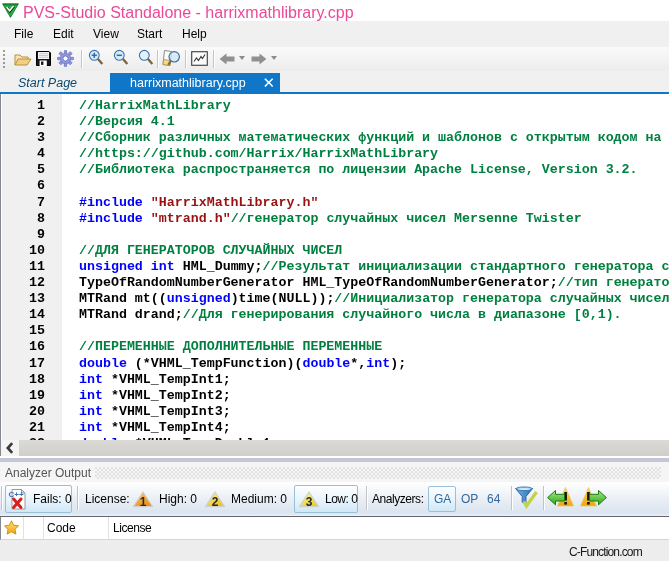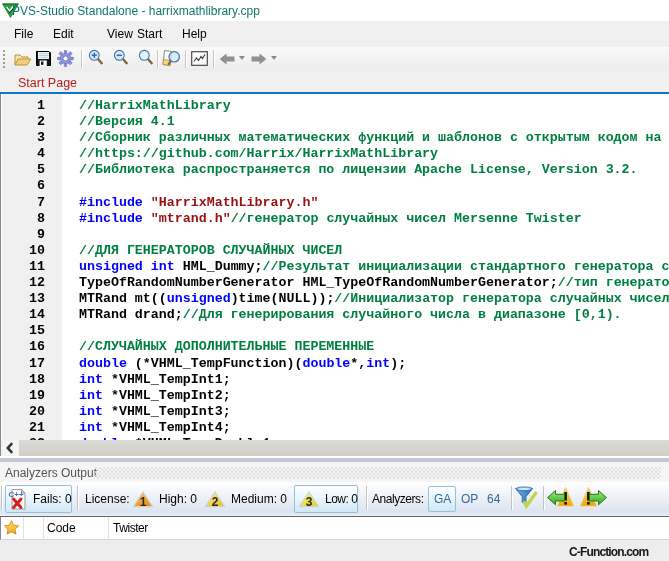--- a/index.html
+++ b/index.html
@@ -3,38 +3,38 @@
 <meta charset="utf-8">
 <style>
 * { margin:0; padding:0; box-sizing:border-box; }
 html,body { width:669px; height:561px; overflow:hidden; }
 body { font-family:"Liberation Sans", sans-serif; background:#f0f0f0; position:relative; }
 #win { position:absolute; left:0; top:0; width:669px; height:561px; }
 
 
 #titlebar { position:absolute; left:0; top:0; width:669px; height:21px; background:#ffffff; }
 #titlebar .logo { position:absolute; left:2px; top:3px; }
-#titlebar .ttext { position:absolute; left:12px; top:3.5px; font-size:12px; color:#0f766e; white-space:nowrap; }
+#titlebar .ttext { position:absolute; left:23px; top:3.5px; font-size:16px; color:#ec4899; white-space:nowrap; }
 
 
 #menubar { position:absolute; left:0; top:21px; width:669px; height:26px; background:#f0f0f0; font-size:12px; color:#000; }
 #menubar span { position:absolute; top:6px;text-align:right; }
 
 
 #toolbar { position:absolute; left:0; top:47px; width:669px; height:24px; background:linear-gradient(#fafafa,#ececec); }
 #toolbar svg, #toolbar .sep { position:absolute; }
 .sep { width:1px; height:18px; top:3px; background:#c5c5c5; box-shadow:1px 0 0 #ffffff; }
 #grip { position:absolute; left:3px; top:3px; width:3px; height:18px;
   background-image:radial-gradient(circle at 1px 1px, #9a9a9a 1px, transparent 1.2px);
   background-size:3px 4px; }
 
 
 #tabbar { position:absolute; left:0; top:71px; width:669px; height:23px; background:#f0f0f0; }
 #tabline { position:absolute; left:0; top:92px; width:669px; height:2px; background:#0f76c8; }
-#tab-start { position:absolute; left:18px; top:5px; font-size:12.5px; color:#b91c1c; }
+#tab-start { position:absolute; left:18px; top:5px; font-size:12.5px; color:#0c4a6e;font-style:italic; }
 #tab-active { position:absolute; left:110px; top:2px; width:170px; height:21px; background:#0f76c8; color:#fff; font-size:12.5px; }
 #tab-active .lbl { position:absolute; left:20px; top:3px; }
 #tab-active .x { position:absolute; right:5px; top:1px; font-size:15px; }
 
 
 #editor { position:absolute; left:0; top:94px; width:669px; height:347px; background:#ffffff; border-left:1px solid #828790; overflow:hidden; }
 #gutter { position:absolute; left:1px; top:0; width:60px; height:347px; background:#f0f0f0; }
 #linenums { position:absolute; left:0; top:4px; width:44px; text-align:right;
   font-family:"Liberation Mono", monospace; font-size:13.3px; line-height:16.1px; color:#000; font-weight:bold; }
 #code { position:absolute; left:78px; top:4px; width:900px;
@@ -70,21 +70,21 @@
 .blue { color:#33689f; }
 
 
 #tblline { position:absolute; left:0; top:515.5px; width:669px; height:1.5px; background:#62666c; }
 #tblhead { position:absolute; left:0; top:517px; width:669px; height:23px; background:#ffffff; border-left:1px solid #828790; border-bottom:1px solid #d5d5d5; font-size:12px; color:#000; }
 #tblhead .csep { position:absolute; top:0; width:1px; height:23px; background:#e2e2e2; }
 #tblhead .h { position:absolute; top:4px; }
 
 
 #bottom { position:absolute; left:0; top:540px; width:669px; height:21px; background:#ededed; }
-#wm { position:absolute; left:569px; top:5px; font-size:12px; font-weight:bold; letter-spacing:-0.85px; color:#161616; }
+#wm { position:absolute; left:569px; top:5px; font-size:12px; font-weight:normal; letter-spacing:-0.85px; color:#161616; }
 </style>
 </head>
 <body>
 <div id="win">
 
   <div id="titlebar">
     <svg class="logo" width="17" height="15" viewBox="0 0 17 15" style="left:2px; top:3px">
       <defs>
           <linearGradient id="lg" x1="0" y1="0" x2="0" y2="1">
         <stop offset="0" stop-color="#127a2c"></stop>
@@ -95,21 +95,21 @@
       <polygon points="0.6,0.8 16.4,0.8 8.5,14.4" fill="url(#lg)" stroke="#0e6e24" stroke-width="0.8"></polygon>
       <polyline points="5.2,4.6 7.8,8.4 11.9,3.4" fill="none" stroke="#0b3a14" stroke-width="2.6"></polyline>
       <polyline points="4.8,4.2 7.6,7.8 11.5,3" fill="none" stroke="#ffffff" stroke-width="1.5"></polyline>
     </svg>
     <span class="ttext">PVS-Studio Standalone - harrixmathlibrary.cpp</span>
   </div>
 
   <div id="menubar">
     <span style="left:14px">File</span>
     <span style="left:53px">Edit</span>
-    <span style="left:107px">View</span>
+    <span style="left:93px">View</span>
     <span style="left:137px">Start</span>
     <span style="left:182px">Help</span>
   </div>
 
   <div id="toolbar">
     <div id="grip"></div>
 
     <svg style="left:14px; top:4px" width="18" height="16" viewBox="0 0 18 16">
       <path d="M1 14 L1 4 L6 4 L8 6 L14 6 L14 8" fill="#f5e3b5" stroke="#ba9337" stroke-width="1"></path>
       <path d="M1 14 L4 8 L17 8 L13 14 Z" fill="#f0d080" stroke="#ba9337" stroke-width="1"></path>
@@ -186,20 +186,24 @@
     <svg style="left:251px; top:6px" width="16" height="12" viewBox="0 0 16 12">
       <path d="M8.5 0.5 L8.5 3.6 L0.5 3.6 L0.5 8.4 L8.5 8.4 L8.5 11.5 L15.4 6 Z" fill="#909090"></path>
     </svg>
     <svg style="left:271px; top:9px" width="6" height="4" viewBox="0 0 6 4">
       <polygon points="0,0 6,0 3,4" fill="#8b8b8b"></polygon>
     </svg>
   </div>
 
   <div id="tabbar">
     <span id="tab-start">Start Page</span>
+    <div id="tab-active">
+      <span class="lbl">harrixmathlibrary.cpp</span>
+      <span class="x">✕</span>
+    </div>
   </div>
   <div id="tabline"></div>
 
   <div id="editor">
     <div id="gutter"></div>
     <div id="linenums">1<br>2<br>3<br>4<br>5<br>6<br>7<br>8<br>9<br>10<br>11<br>12<br>13<br>14<br>15<br>16<br>17<br>18<br>19<br>20<br>21<br>22</div>
     <div id="code"><span class="c">//HarrixMathLibrary</span>
 <span class="c">//Версия 4.1</span>
 <span class="c">//Сборник различных математических функций и шаблонов с открытым кодом на C++.</span>
 <span class="c">//https://github.com/Harrix/HarrixMathLibrary</span>
@@ -207,40 +211,40 @@
 
 <span class="k">#include</span> <span class="s">"HarrixMathLibrary.h"</span>
 <span class="k">#include</span> <span class="s">"mtrand.h"</span><span class="c">//генератор случайных чисел Mersenne Twister</span>
 
 <span class="c">//ДЛЯ ГЕНЕРАТОРОВ СЛУЧАЙНЫХ ЧИСЕЛ</span>
 <span class="k">unsigned</span> <span class="k">int</span> HML_Dummy;<span class="c">//Результат инициализации стандартного генератора случайных чисел</span>
 TypeOfRandomNumberGenerator HML_TypeOfRandomNumberGenerator;<span class="c">//тип генератора случайных чисел</span>
 MTRand mt((<span class="k">unsigned</span>)time(NULL));<span class="c">//Инициализатор генератора случайных чисел</span>
 MTRand drand;<span class="c">//Для генерирования случайного числа в диапазоне [0,1).</span>
 
-<span class="c">//СЛУЧАЙНЫХ ДОПОЛНИТЕЛЬНЫЕ ПЕРЕМЕННЫЕ</span>
+<span class="c">//ПЕРЕМЕННЫЕ ДОПОЛНИТЕЛЬНЫЕ ПЕРЕМЕННЫЕ</span>
 <span class="k">double</span> (*VHML_TempFunction)(<span class="k">double</span>*,<span class="k">int</span>);
 <span class="k">int</span> *VHML_TempInt1;
 <span class="k">int</span> *VHML_TempInt2;
 <span class="k">int</span> *VHML_TempInt3;
 <span class="k">int</span> *VHML_TempInt4;
 <span class="k">double</span> *VHML_TempDouble1;</div>
   </div>
 
   <div id="hscroll">
     <div class="larr"><svg width="17" height="16" viewBox="0 0 17 16">
           <polyline points="10.2,3.2 5.8,8 10.2,12.8" fill="none" stroke="#3a3a3a" stroke-width="2.6"></polyline>
         </svg></div>
     <div class="thumb"></div>
   </div>
 
   <div id="strip1"></div>
 
   <div id="aohead">
-    <span class="t">Analyzers Output</span>
+    <span class="t">Analyzer Output</span>
     <div class="dots"></div>
   </div>
 
   <div id="statusrow">
     <div class="vsep" style="left:1px"></div>
     <div class="sbtn" style="left:5px; width:67px;"></div>
 
     <svg class="tri" style="left:8px; top:6px" width="19" height="22" viewBox="0 0 19 22">
       <path d="M4 1.5 L13.5 1.5 L17 5 L17 21 L4 21 Z" fill="#ffffff" stroke="#9a9a9a"></path>
       <path d="M13.5 1.5 L13.5 5 L17 5 Z" fill="#cfdce8" stroke="#9a9a9a"></path>
@@ -342,20 +346,20 @@
         <stop offset="0" stop-color="#ffe06a"></stop>
             <stop offset="1" stop-color="#f0a819"></stop>
           </linearGradient>
         </defs>
       <path d="M7.5 0.8 L9.6 5.2 L14.5 5.9 L11 9.3 L11.9 14.1 L7.5 11.8 L3.1 14.1 L4 9.3 L0.5 5.9 L5.4 5.2 Z" fill="url(#st)" stroke="#c8881a" stroke-width="0.9"></path>
     </svg>
     <div class="csep" style="left:22px"></div>
     <div class="csep" style="left:42px"></div>
     <span class="h" style="left:46px">Code</span>
     <div class="csep" style="left:107px"></div>
-    <span class="h" style="left:112px; letter-spacing:-0.45px">Twister</span>
+    <span class="h" style="left:112px; letter-spacing:-0.45px">License</span>
   </div>
 
   <div id="bottom">
     <span id="wm">C-Function.com</span>
   </div>
 
 </div>
 
 </body></html>

